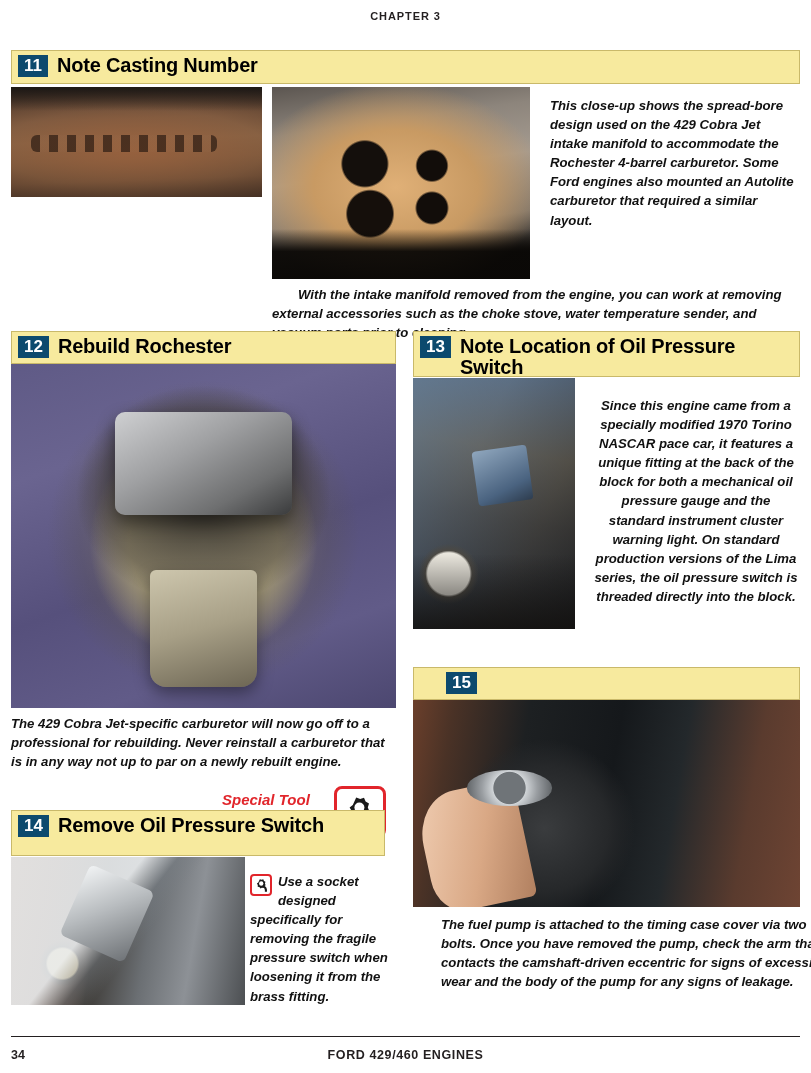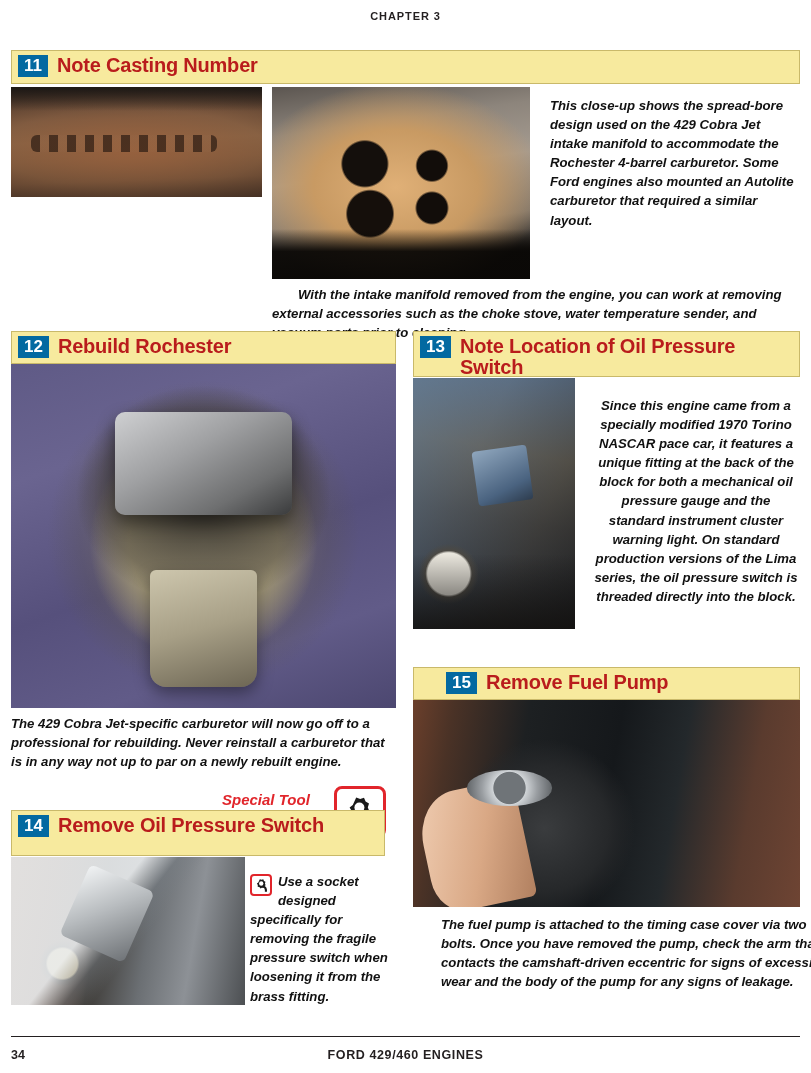--- a/index.html
+++ b/index.html
@@ -22,32 +22,32 @@
 
   
   .step-header {
     position: absolute;
     background: #f7ea9e;
     border: 1px solid #c9b96a;
     display: flex; align-items: flex-start;
     padding: 4px 6px 5px 6px;
   }
   .step-num {
-    background: #0369a1;
+    background: #0c4a6e;
     color: #ffffff;
     font-weight: bold;
     font-size: 17px;
     line-height: 19px;
     padding: 1px 6px 2px 6px;
     margin-right: 9px;
     flex: 0 0 auto;
     font-family: "Liberation Sans", sans-serif;
   }
   .step-title {
-    color: #b91c1c;
+    color: #000000;
     font-weight: bold;
     font-size: 20px;
     line-height: 21px;
     letter-spacing: -.2px;
     font-family: "Liberation Sans", sans-serif;
   }
 
   
   .caption {
     position: absolute;
@@ -256,21 +256,20 @@
   </div>
 
   <div class="photo ph-oilswitch" style="left:413px; top:378px; width:162px; height:251px;"></div>
 
   <div class="caption" style="left:592px; top:396px; width:208px;text-align:center;">
     <p>Since this engine came from a specially modified 1970 Torino NASCAR pace car, it features a unique fitting at the back of the block for both a mechanical oil pressure gauge and the standard instrument cluster warning light. On standard production versions of the Lima series, the oil pressure switch is threaded directly into the block.</p>
   </div>
 
   <div class="step-header" style="left:413px; top:667px; width:387px; height:33px;padding-left:32px;">
     <span class="step-num">15</span>
-    <span class="step-title">Remove Fuel Pump</span>
   </div>
 
   <div class="photo ph-fuelpump" style="left:413px; top:700px; width:387px; height:207px;"></div>
 
   <div class="caption" style="left:413px; top:915px; width:387px;margin-left:28px;">
     <p>The fuel pump is attached to the timing case cover via two bolts. Once you have removed the pump, check the arm that contacts the camshaft-driven eccentric for signs of excessive wear and the body of the pump for any signs of leakage.</p>
   </div>
 
   <div class="special-tool-label" style="left:222px; top:791px;">Special Tool</div>
 

